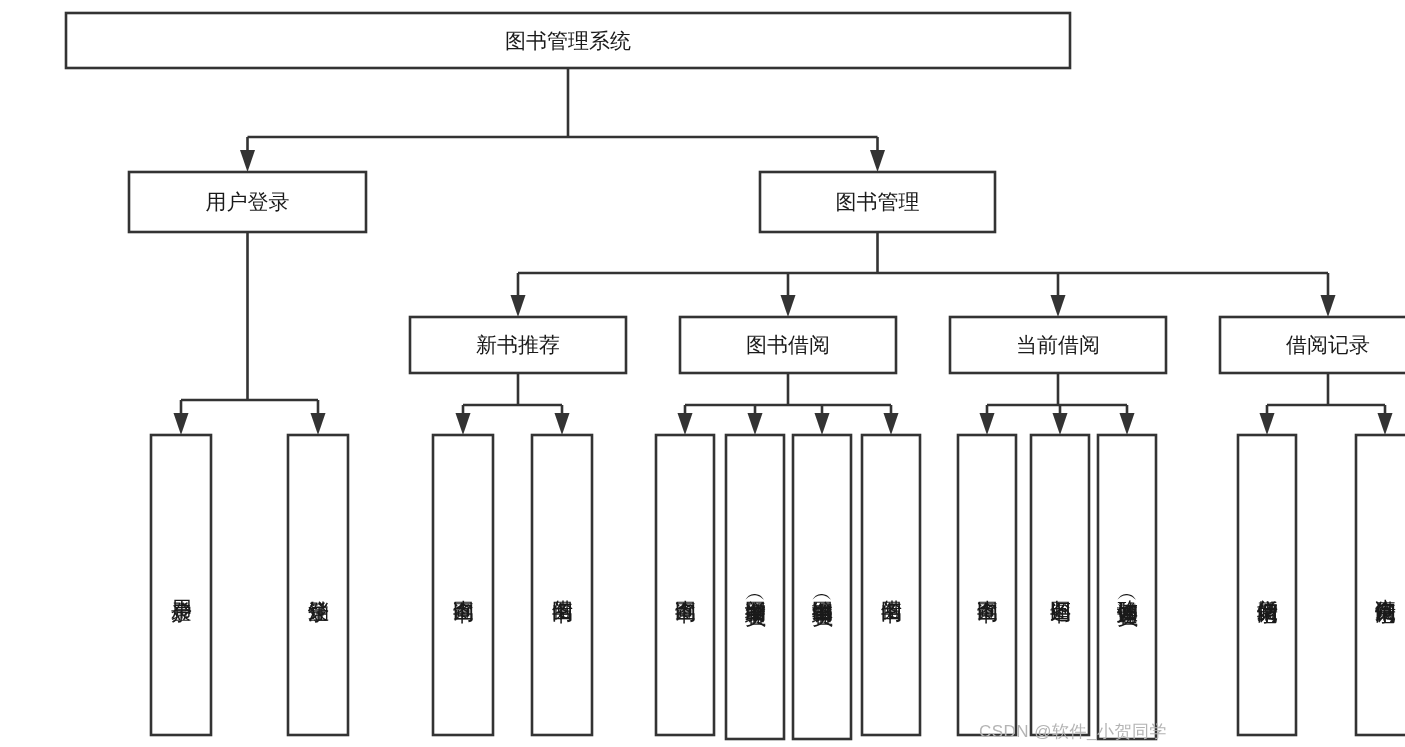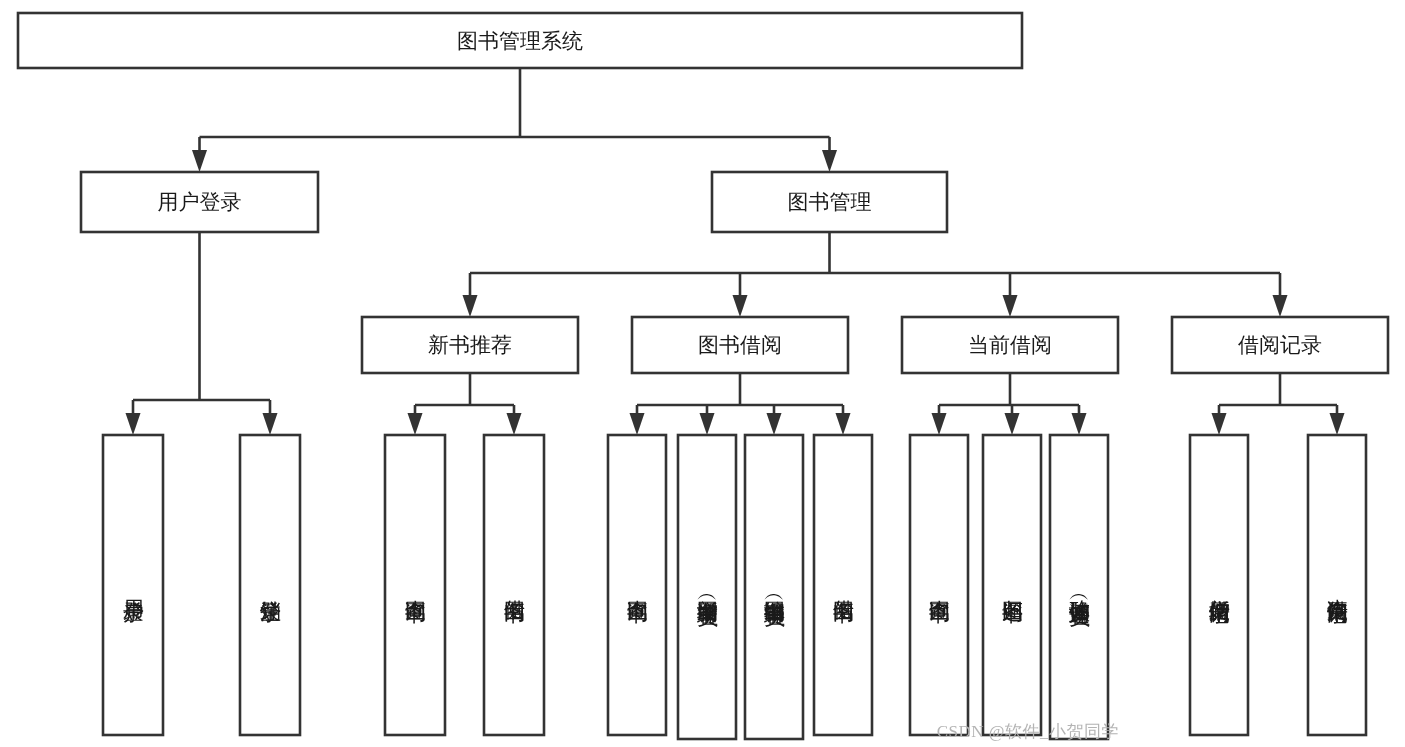--- a/index.html
+++ b/index.html
@@ -12,20 +12,21 @@
     width: 1405px;
     height: 747px;
     font-family: "DejaVu Sans", "Liberation Sans", sans-serif;
     overflow: hidden;
     position: relative;
   }
   #diagram-root {
     position: relative;
     width: 1129px;
     height: 747px;
+    margin-left: 48px;
   }
   svg.diagram {
     position: absolute;
     left: 0;
     top: 0;
     width: 1405px;
     height: 747px;
     display: block;
   }
   .node-rect {
@@ -65,21 +66,21 @@
     line-height: 1.28;
     letter-spacing: 1px;
     color: #1a1a1a;
     white-space: nowrap;
     text-align: center;
   }
   .watermark {
     position: absolute;
     right: 10px;
     bottom: 4px;
-    font-family: Liberation Serif, serif;
+    font-family: Liberation Sans, sans-serif;
     font-size: 17px;
     color: #b4b4b4;
     white-space: nowrap;
     letter-spacing: 0.5px;
   }
 </style>
 </head>
 <body>
 
 <div id="diagram-root">

